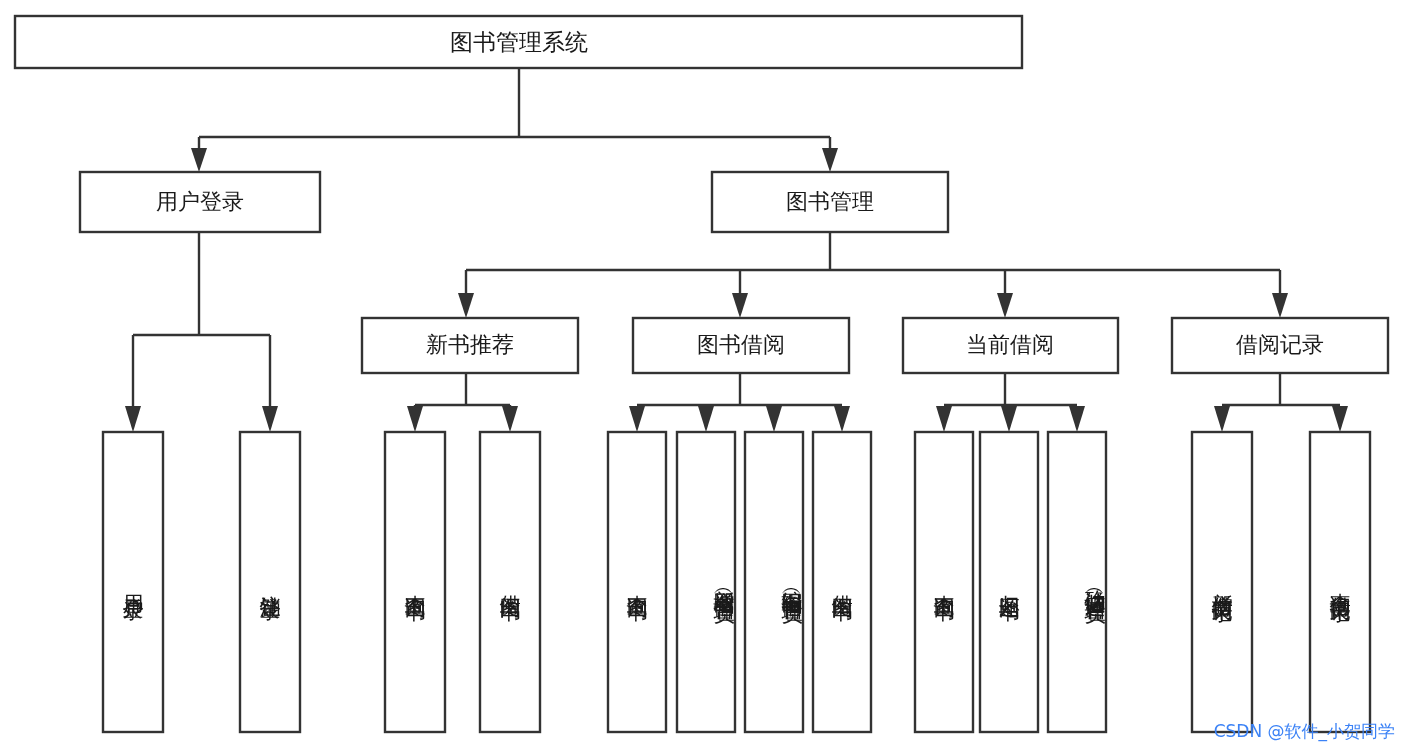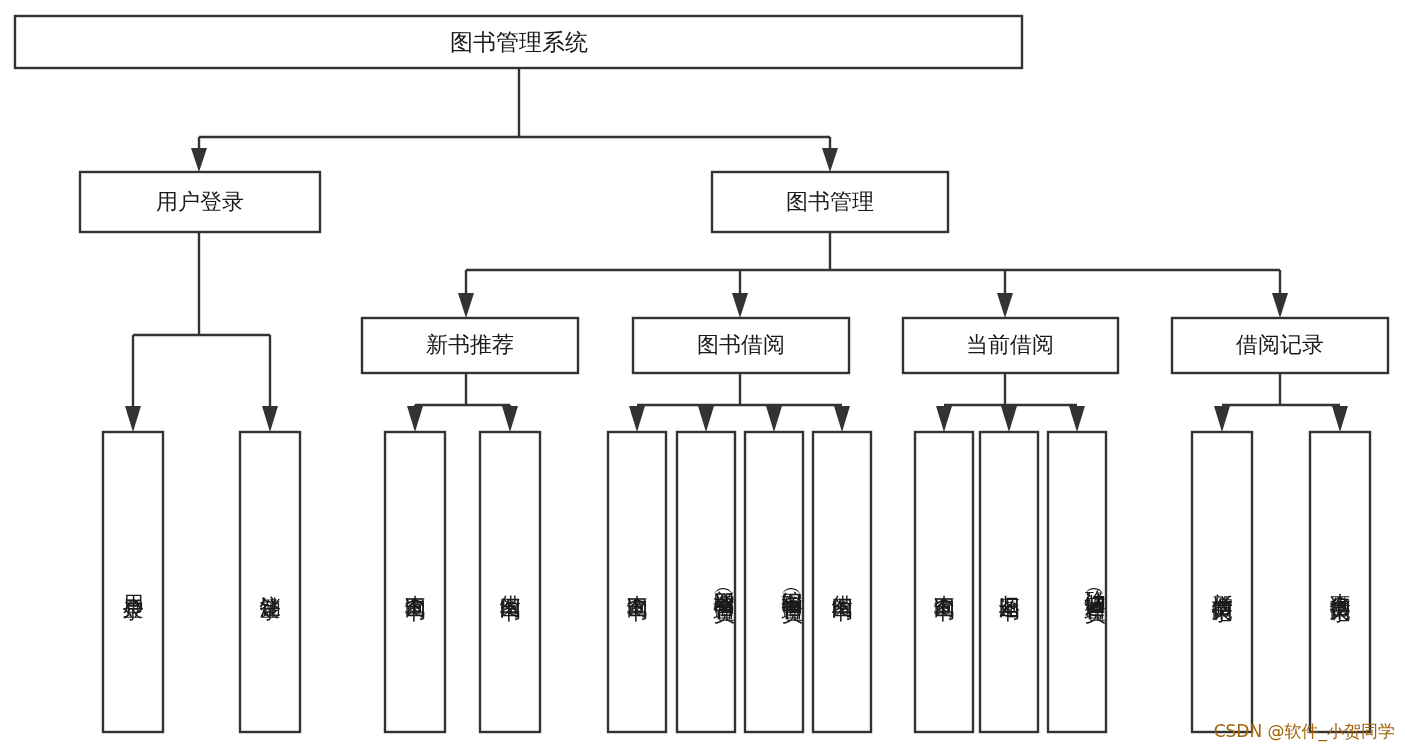--- a/index.html
+++ b/index.html
@@ -63,21 +63,21 @@
     text-align: center;
     white-space: nowrap;
     user-select: none;
   }
   .watermark {
     position: absolute;
     right: 10px;
     bottom: 4px;
     font-family: "DejaVu Sans", "Liberation Sans", sans-serif;
     font-size: 17px;
-    color: #a16207;
+    color: #3b82f6;
     white-space: nowrap;
     user-select: none;
   }
 </style>
 </head>
 <body>
 
 <div id="diagram-root">
 
   <svg class="diagram-canvas" viewBox="0 0 1405 747" xmlns="http://www.w3.org/2000/svg">

